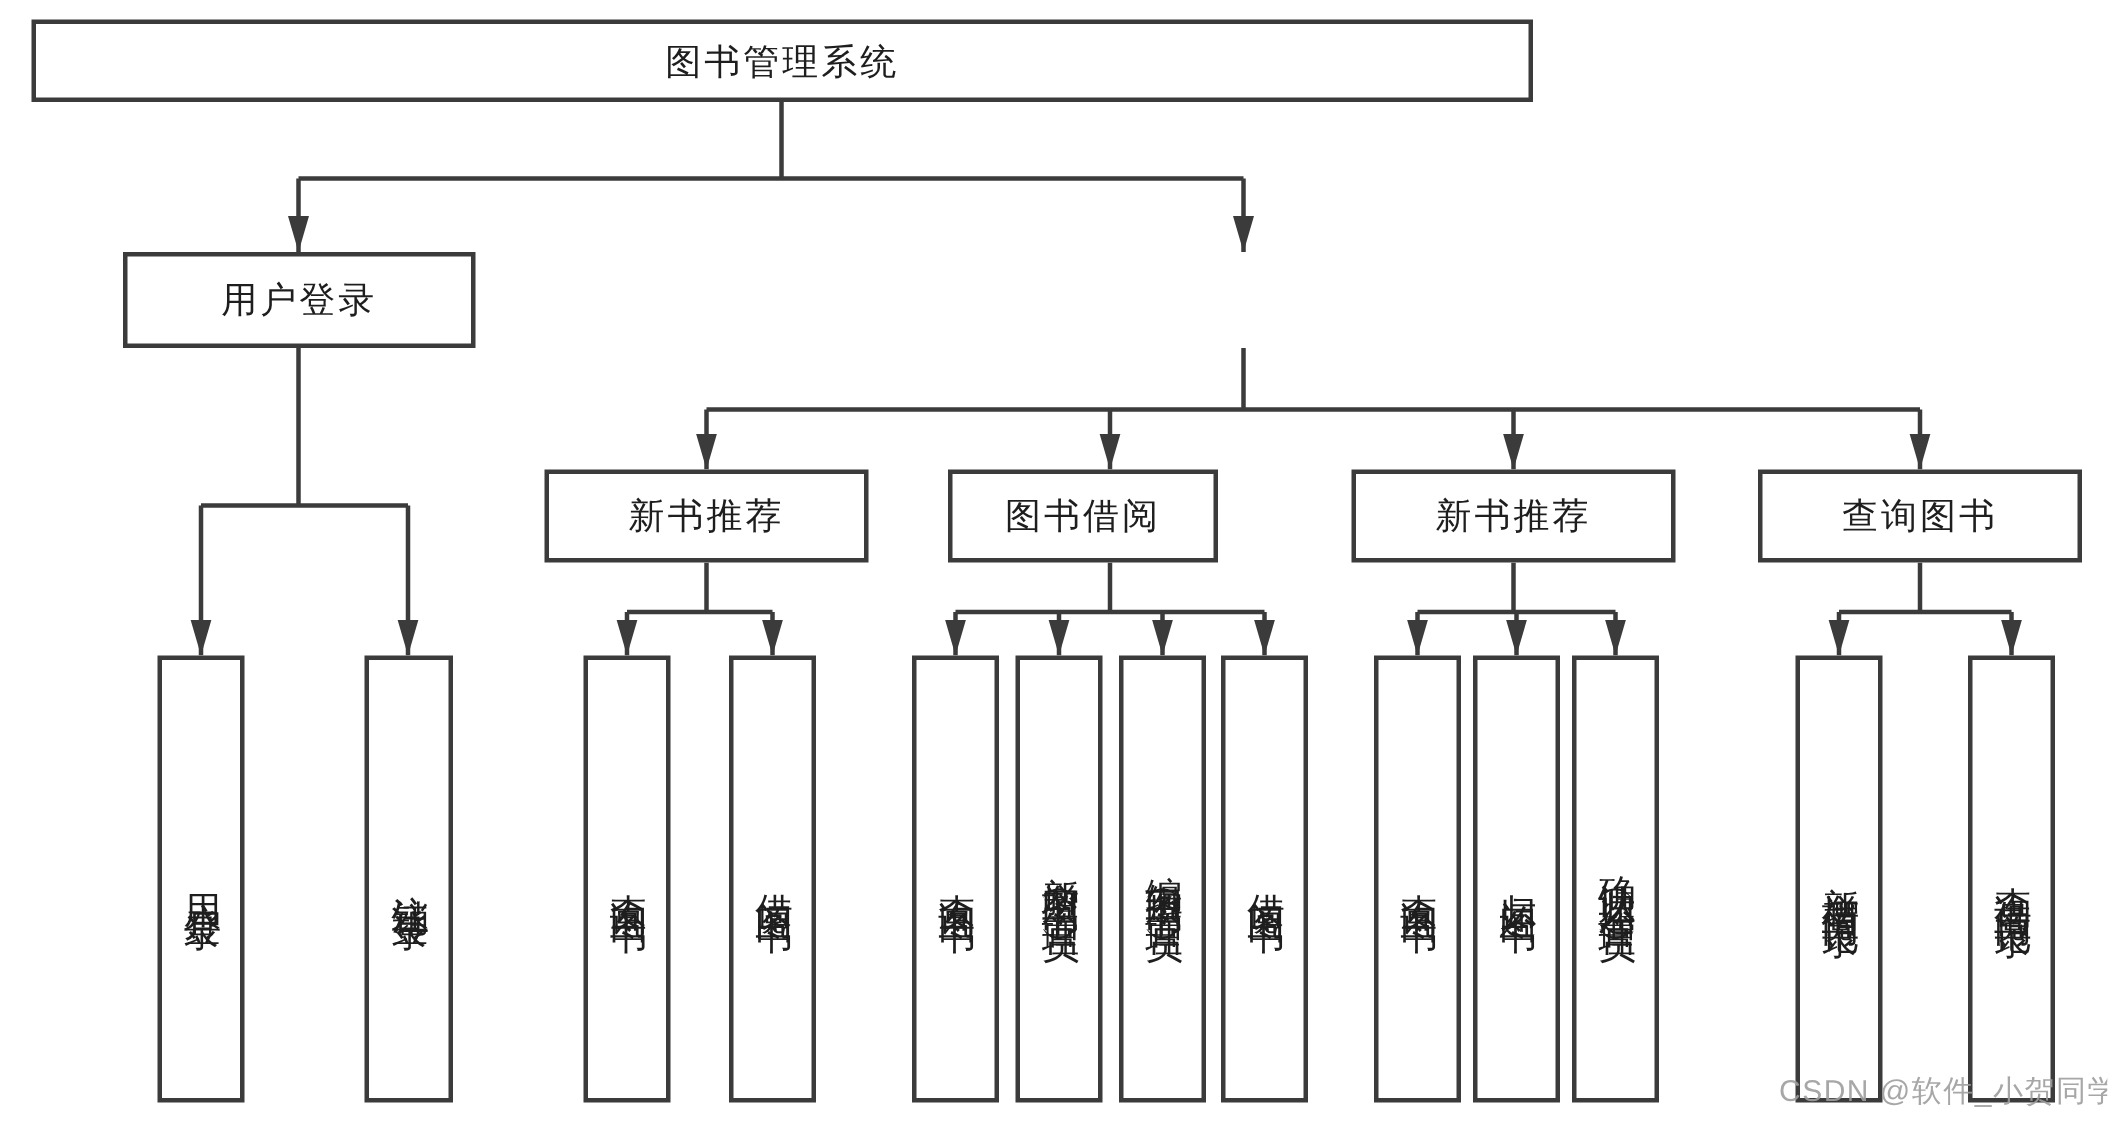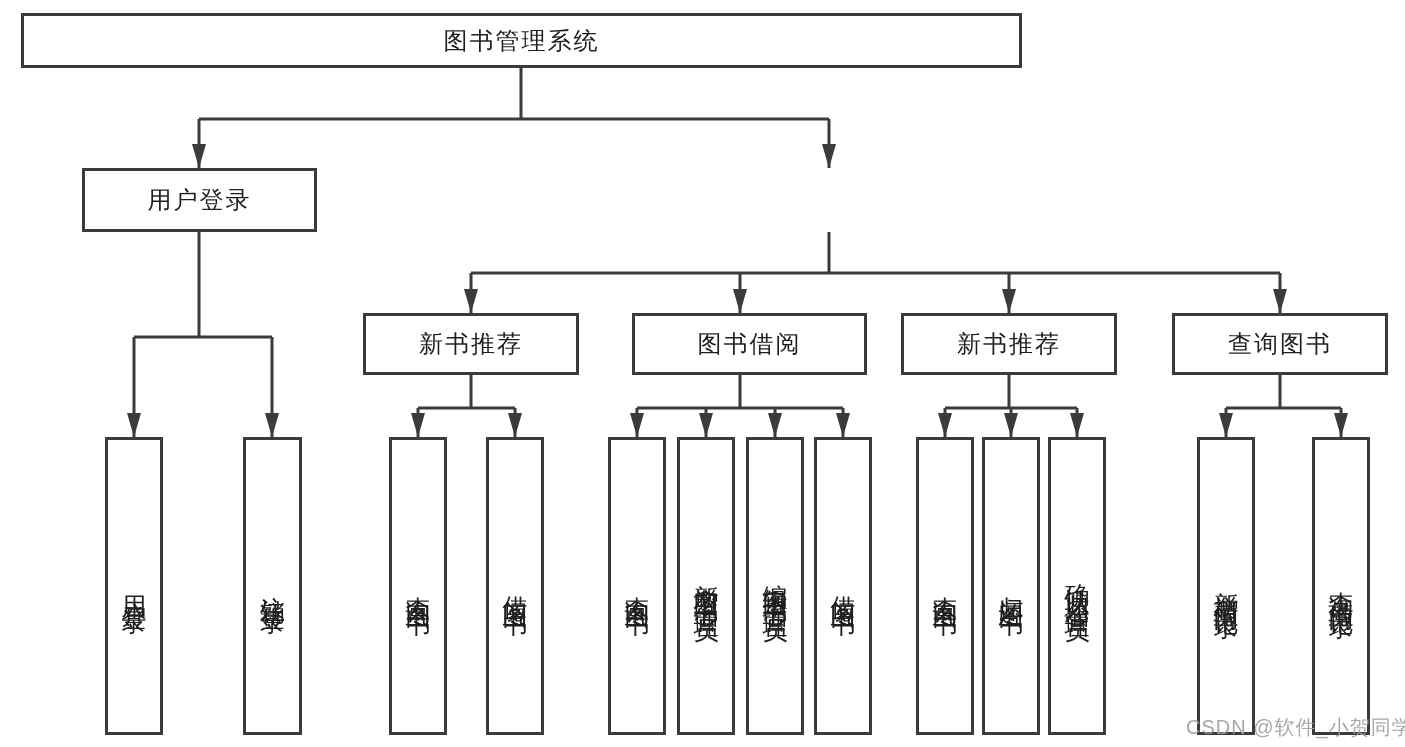--- a/index.html
+++ b/index.html
@@ -94,21 +94,21 @@
     <span>图书管理系统</span>
   </div>
 
   <div class="box h" style="left:82px;top:168px;width:235px;height:64px">
     <span>用户登录</span>
   </div>
 
   <div class="box h" style="left:363px;top:313px;width:216px;height:62px">
     <span>新书推荐</span>
   </div>
-  <div class="box h" style="left:632px;top:313px;width:235px;height:62px">
+  <div class="box h" style="left:632px;top:313px;width:180px;height:62px">
     <span>图书借阅</span>
   </div>
   <div class="box h" style="left:901px;top:313px;width:216px;height:62px">
     <span>新书推荐</span>
   </div>
   <div class="box h" style="left:1172px;top:313px;width:216px;height:62px">
     <span>查询图书</span>
   </div>
 
   <div class="box v" style="left:105px;top:437px;width:58px;height:298px">

